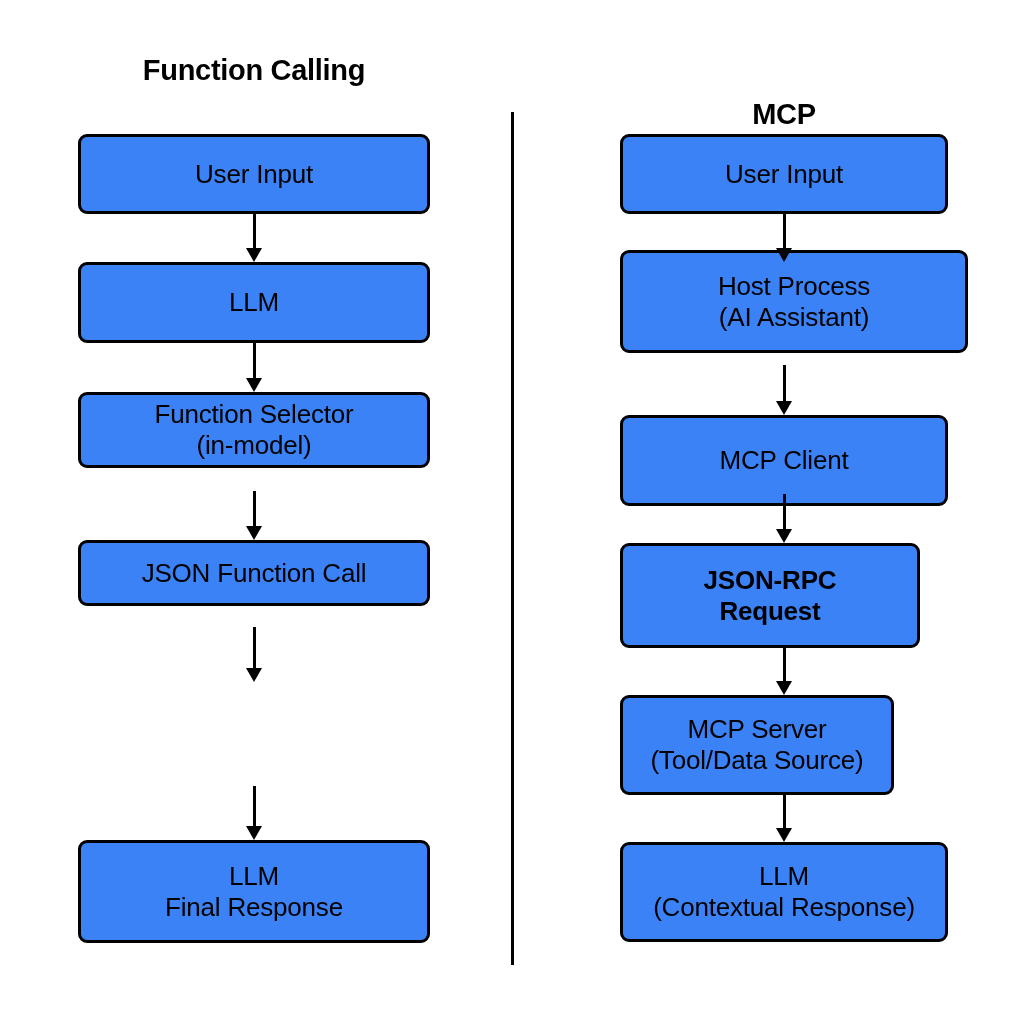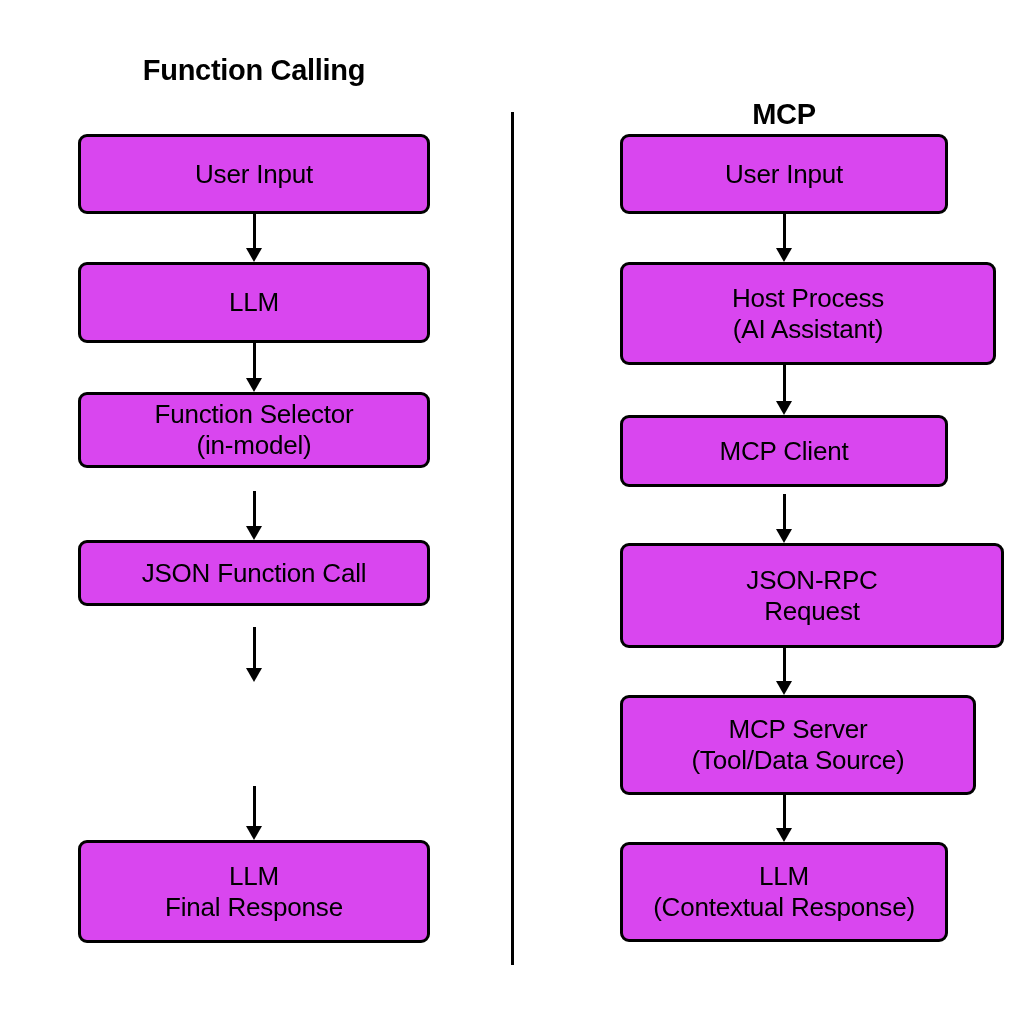--- a/index.html
+++ b/index.html
@@ -44,21 +44,21 @@
     height: 853px;
     background: #000000;
   }
 
   
   .node {
     position: absolute;
     box-sizing: border-box;
     border: 3px solid #000000;
     border-radius: 9px;
-    background: #d946ef;
+    background: #3b82f6;
     display: flex;
     align-items: center;
     justify-content: center;
     text-align: center;
   }
   .node .node-label {
     font-size: 26px;
     line-height: 31px;
     letter-spacing: -0.2px;
     white-space: pre-line;
@@ -135,32 +135,32 @@
       <div class="shaft" style="height: 44px;"></div>
       <div class="head" style="top: 41px;"></div>
     </div>
     <div class="arrow" style="left: 246px; top: 786px; height: 54px;">
       <div class="shaft" style="height: 43px;"></div>
       <div class="head" style="top: 40px;"></div>
     </div>
     <div class="node" style="left: 620px; top: 134px; width: 328px; height: 80px;">
       <span class="node-label">User Input</span>
     </div>
-    <div class="node" style="left: 620px; top: 262px; width: 376px; height: 103px; text-align: center;">
+    <div class="node" style="left: 620px; top: 250px; width: 348px; height: 103px; text-align: center;">
       <span class="node-label">Host Process
 (AI Assistant)</span>
     </div>
-    <div class="node" style="left: 620px; top: 415px; width: 328px; height: 72px;">
+    <div class="node" style="left: 620px; top: 415px; width: 328px; height: 91px;">
       <span class="node-label">MCP Client</span>
     </div>
-    <div class="node" style="left: 620px; top: 543px; width: 384px; height: 105px;">
+    <div class="node" style="left: 620px; top: 543px; width: 300px; height: 105px; font-weight: bold;">
       <span class="node-label">JSON-RPC
 Request</span>
     </div>
-    <div class="node" style="left: 620px; top: 695px; width: 356px; height: 100px;">
+    <div class="node" style="left: 620px; top: 695px; width: 274px; height: 100px;">
       <span class="node-label">MCP Server
 (Tool/Data Source)</span>
     </div>
     <div class="node" style="left: 620px; top: 842px; width: 328px; height: 100px;">
       <span class="node-label">LLM
 (Contextual Response)</span>
     </div>
     <div class="arrow" style="left: 776px; top: 214px; height: 48px;">
       <div class="shaft" style="height: 37px;"></div>
       <div class="head" style="top: 34px;"></div>

